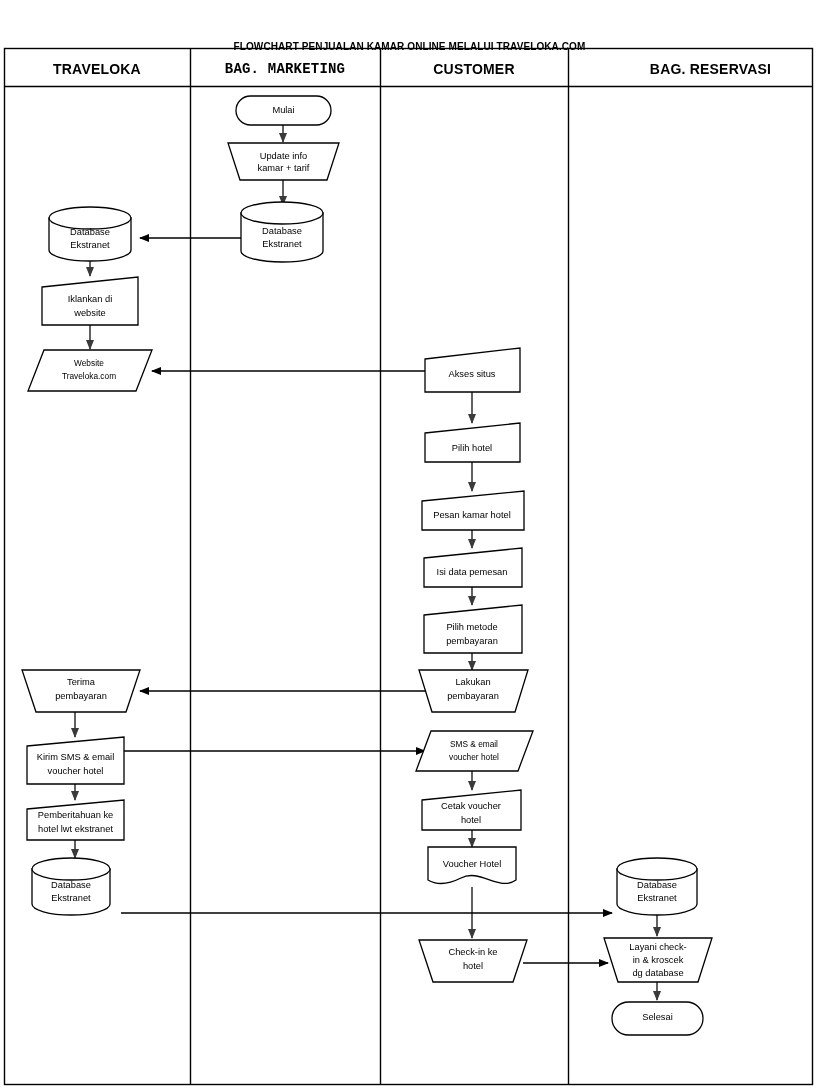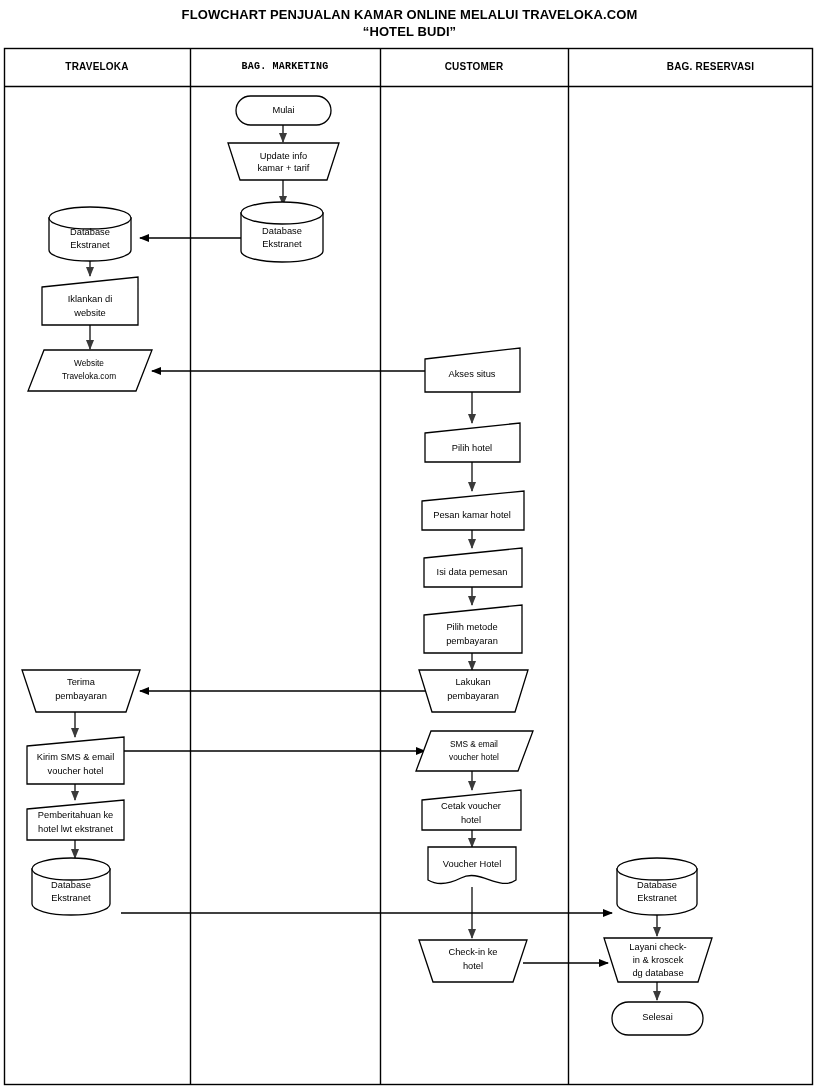--- a/index.html
+++ b/index.html
@@ -21,59 +21,59 @@
     height: 1088px;
   }
   .title-block {
     position: absolute;
     left: 0;
     top: 6px;
     width: 819px;
     text-align: center;
   }
   .title-line {
-    font-size: 13px;
+    font-size: 10px;
     font-weight: bold;
     letter-spacing: 0.1px;
     line-height: 17px;
     white-space: nowrap;
+    margin-top: 32px;
   }
   svg#chart {
     position: absolute;
     left: 0;
     top: 0;
   }
   .node-label {
     font-size: 9.3px;
     text-anchor: middle;
     dominant-baseline: middle;
     font-family: "Liberation Sans", sans-serif;
     fill: #000;
   }
   .node-label.small {
     font-size: 8.3px;
   }
   .col-header {
     position: absolute;
-    font-size: 10px;
+    font-size: 14px;
     font-weight: bold;
     letter-spacing: 0.2px;
     text-align: center;
     top: 61px;
     white-space: nowrap;
   }
 </style>
 </head>
 <body>
 
 <div id="page">
 
   <div class="title-block">
     <div class="title-line">FLOWCHART PENJUALAN KAMAR ONLINE MELALUI TRAVELOKA.COM</div>
-    <div class="title-line">“HOTEL BUDI”</div>
   </div>
 
   <div class="col-header" style="left:4px; width:186px;">TRAVELOKA</div>
   <div class="col-header" style="left:190px; width:190px;font-family:Liberation Mono, monospace;">BAG. MARKETING</div>
   <div class="col-header" style="left:380px; width:188px;">CUSTOMER</div>
   <div class="col-header" style="left:588px; width:245px;">BAG. RESERVASI</div>
 
   <svg id="chart" width="819" height="1088" viewBox="0 0 819 1088">
     <defs>
       <marker id="arrow" markerWidth="10" markerHeight="8" refX="9" refY="4" orient="auto" markerUnits="userSpaceOnUse">

